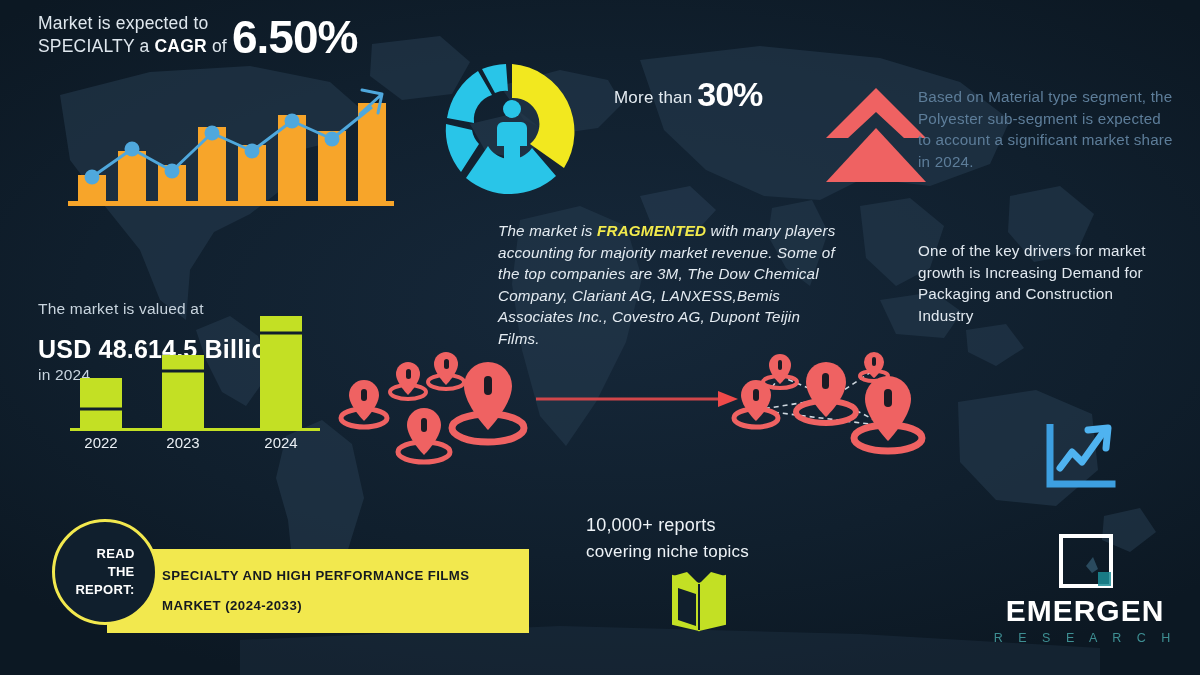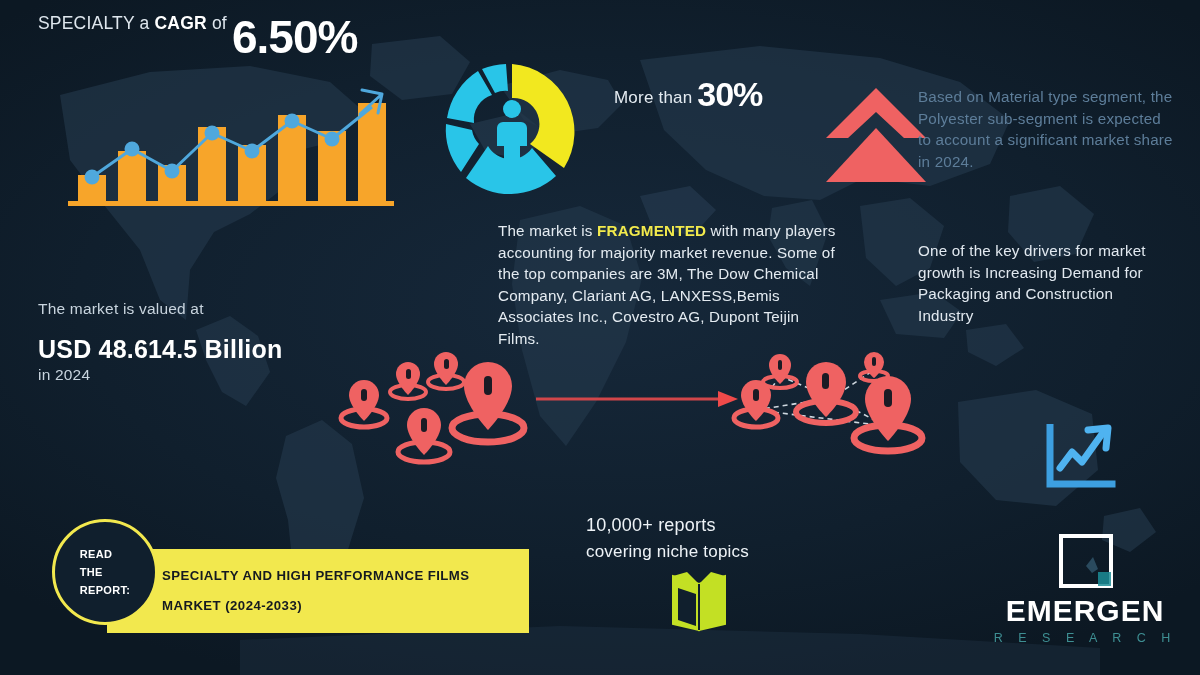--- a/index.html
+++ b/index.html
@@ -52,21 +52,21 @@
   #donut svg { width:100%; height:100%; }
 
   
   #apac-block { left:614px; top:82px; width:210px; }
   #apac-head { font-size:17px; color:#e4ebf1; line-height:24px; white-space:nowrap; }
   #apac-head .pct { font-size:34px; font-weight:bold; color:#ffffff; vertical-align:-3px; letter-spacing:-1px; }
   #apac-body { font-size:15.5px; color:#d7e0e8; line-height:21.5px; margin-top:6px; }
 
   
   #frag-block { left:498px; top:220px; width:345px; }
-  #frag-block p { font-size:15.2px; line-height:21.5px; color:#e4ebf1; }
+  #frag-block p { font-size:15.2px; line-height:21.5px; color:#e4ebf1;font-style:italic; }
   #frag-block .hl { color:#f2ea4c; font-weight:bold; }
 
   
   #chevrons { position:absolute; left:822px; top:82px; width:108px; height:104px; }
   #chevrons svg { width:100%; height:100%; }
 
   
   #mat-block { left:918px; top:86px; width:255px; }
   #mat-block p { font-size:15.2px; line-height:21.5px; color:#5d7d99; }
   #driver-block { left:918px; top:240px; width:250px; }
@@ -89,22 +89,22 @@
     color:#151a20; font-size:13.2px; font-weight:bold;
     letter-spacing:.45px; line-height:30px;
   }
   #report-circle {
     position:absolute; left:52px; top:519px; width:106px; height:106px;
     border-radius:50%; background:#101f2d;
     border:3px solid #f2e84e;
     display:flex; align-items:center; justify-content:center;
   }
   #report-circle-label {
-    color:#ffffff; font-size:11px; font-weight:bold;
-    text-align:left; line-height:18px; letter-spacing:.3px;
+    color:#ffffff; font-size:13px; font-weight:bold;
+    text-align:right; line-height:18px; letter-spacing:.3px;
   }
 
   
   #reports-block { left:586px; top:512px; width:250px; text-align:left; }
   #reports-block .l1 { font-size:18px; color:#eef3f7; line-height:27px; }
   #reports-block .l2 { font-size:17px; color:#eef3f7; line-height:26px; }
   #book-icon { position:absolute; left:665px; top:570px; width:70px; height:62px; }
   #book-icon svg { width:100%; height:100%; }
 
   
@@ -157,20 +157,21 @@
       </g>
       <g fill="#2e455b" opacity=".75">
         <path d="M470 124 L520 112 L548 134 L524 160 L486 152 Z"></path>
         <path d="M640 196 L690 186 L716 210 L692 236 L652 226 Z"></path>
       </g>
     </svg>
   </div>
 
   <div class="t" id="cagr-block">
     <div id="cagr-lines">
+      <div>Market is expected to</div>
       <div><span>SPECIALTY a </span><span class="b">CAGR</span><span> of</span></div>
     </div>
   </div>
   <div id="cagr-value">6.50%</div>
 
   <div id="orange-chart">
     <svg viewBox="0 0 340 130" aria-hidden="true">
       <g>
         <rect x="18" y="95" width="28" height="28" fill="#f7a52a"></rect>
         <rect x="58" y="71" width="28" height="52" fill="#f7a52a"></rect>
@@ -195,20 +196,40 @@
       </g>
     </svg>
   </div>
 
   <div class="t" id="value-block">
     <div id="value-cap">The market is valued at</div>
     <div id="value-big">USD 48.614.5 Billion</div>
     <div id="value-sub">in 2024</div>
   </div>
 
+  <div id="green-chart">
+    <svg viewBox="0 0 250 120" aria-hidden="true">
+      <g>
+        <rect x="10" y="48" width="42" height="50" fill="#c3e024"></rect>
+        <rect x="92" y="25" width="42" height="73" fill="#c3e024"></rect>
+        <rect x="190" y="-14" width="42" height="112" fill="#c3e024"></rect>
+      </g>
+      <g stroke="#101f2d" stroke-width="3">
+        <line x1="10" y1="79" x2="52" y2="79"></line>
+        <line x1="92" y1="41" x2="134" y2="41"></line>
+        <line x1="190" y1="3" x2="232" y2="3"></line>
+      </g>
+      <rect x="0" y="98" width="250" height="3" fill="#c3e024"></rect>
+      <g fill="#e9eef3" font-family="Liberation Sans, sans-serif" font-size="15" text-anchor="middle">
+        <text x="31" y="118">2022</text>
+        <text x="113" y="118">2023</text>
+        <text x="211" y="118">2024</text>
+      </g>
+    </svg>
+  </div>
 
   <div id="donut">
     <svg viewBox="0 0 160 160" aria-hidden="true">
 
       <path d="M80 12 A68 68 0 0 1 132 116 L98 92 A26 26 0 0 0 80 46 Z" fill="#f2e81f"></path>
 
       <path d="M124 124 A68 68 0 0 1 34 126 L56 94 A26 26 0 0 0 100 96 Z" fill="#29c5e8"></path>
       <path d="M29 120 A68 68 0 0 1 14 72 L40 78 A26 26 0 0 0 47 92 Z" fill="#29c5e8"></path>
       <path d="M15 66 A68 68 0 0 1 46 19 L60 43 A26 26 0 0 0 42 71 Z" fill="#29c5e8"></path>
       <path d="M50 17 A68 68 0 0 1 74 12 L76 39 A26 26 0 0 0 63 41 Z" fill="#29c5e8"></path>

